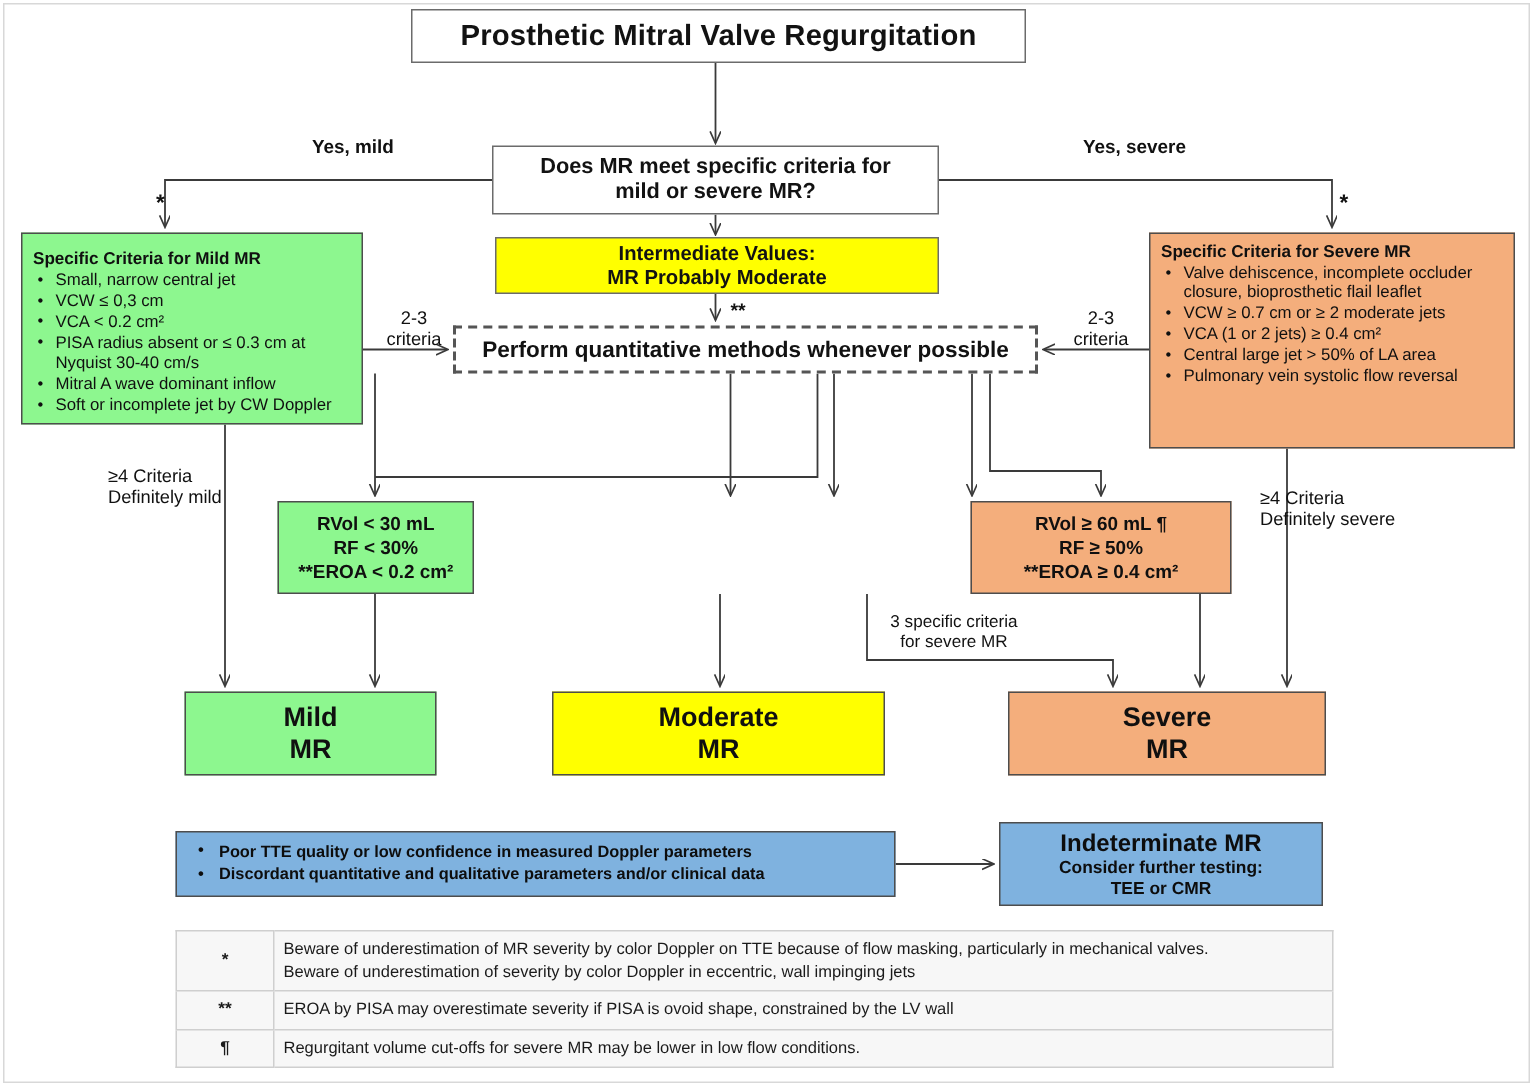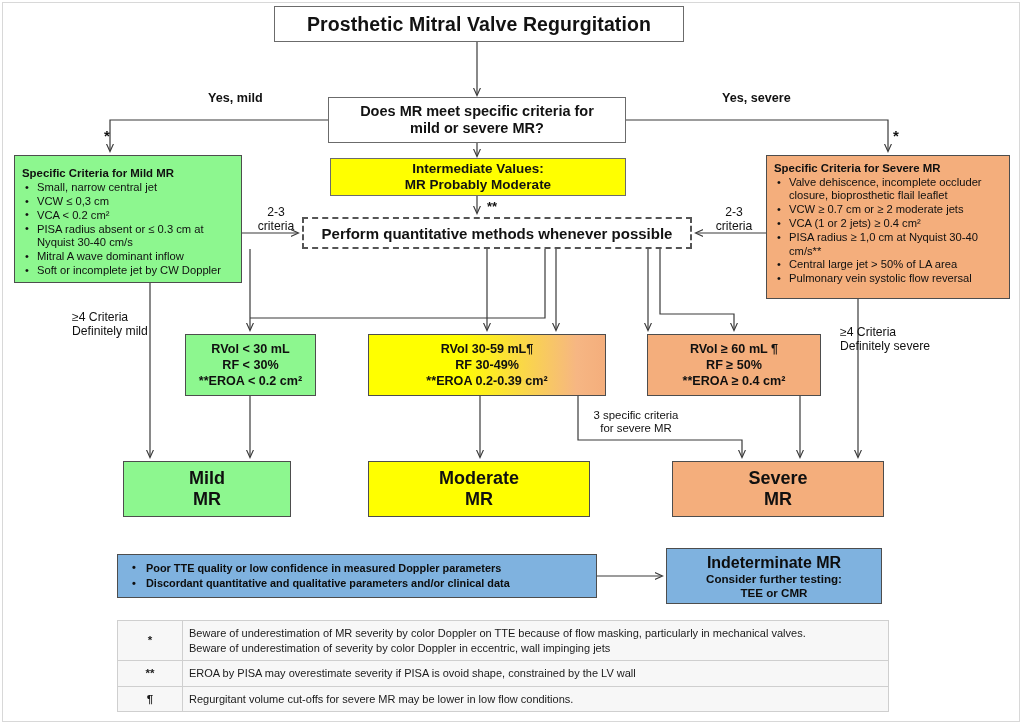--- a/index.html
+++ b/index.html
@@ -158,35 +158,29 @@
       <li>Soft or incomplete jet by CW Doppler</li>
     </ul>
   </div>
 
   <div class="box" id="severe-criteria">
     <div class="crit-h">Specific Criteria for Severe MR</div>
     <ul class="crit">
       <li>Valve dehiscence, incomplete occluder closure, bioprosthetic flail leaflet</li>
       <li>VCW ≥ 0.7 cm or ≥ 2 moderate jets</li>
       <li>VCA (1 or 2 jets) ≥ 0.4 cm²</li>
-      <li>PISA radius ≥ 1,0 cm at Nyquist 30-40 cm/s**</li>
       <li>Central large jet &gt; 50% of LA area</li>
       <li>Pulmonary vein systolic flow reversal</li>
     </ul>
   </div>
 
   <div class="box ctr res" id="res-mild">
     <div class="t">RVol &lt; 30 mL</div>
     <div class="t">RF &lt; 30%</div>
     <div class="t">**EROA &lt; 0.2 cm²</div>
-  </div>
-  <div class="box ctr res" id="res-mod">
-    <div class="t">RVol 30-59 mL¶</div>
-    <div class="t">RF 30-49%</div>
-    <div class="t">**EROA 0.2-0.39 cm²</div>
   </div>
   <div class="box ctr res" id="res-sev">
     <div class="t">RVol ≥ 60 mL ¶</div>
     <div class="t">RF ≥ 50%</div>
     <div class="t">**EROA ≥ 0.4  cm²</div>
   </div>
 
   <div class="box ctr out" id="out-mild">
     <div class="t" style="white-space:pre-line">Mild
 MR</div>

